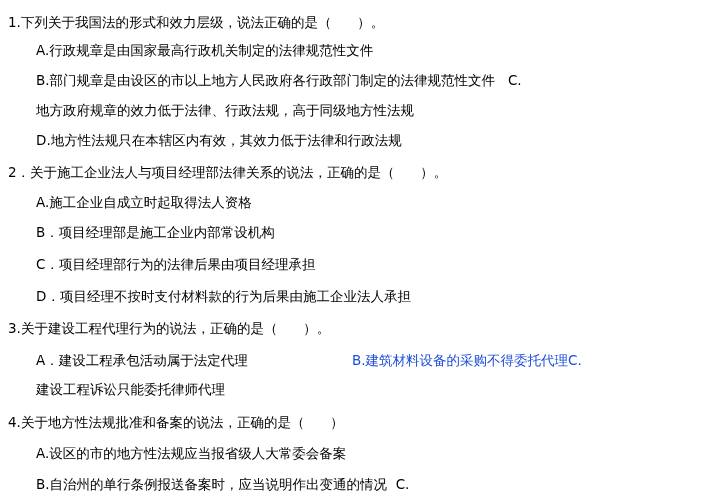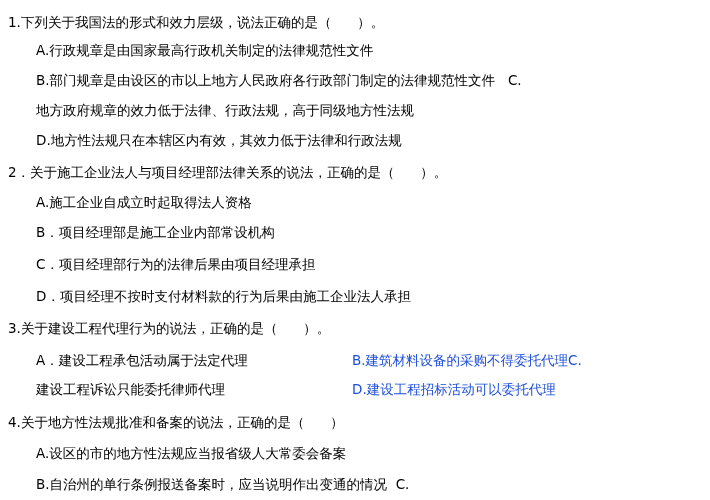--- a/index.html
+++ b/index.html
@@ -48,19 +48,18 @@
   <div class="line indent-stem" style="top:164px;">2．关于施工企业法人与项目经理部法律关系的说法，正确的是（      ）。</div>
   <div class="line indent-opt" style="top:194px;">A.施工企业自成立时起取得法人资格</div>
   <div class="line indent-opt" style="top:224px;">B．项目经理部是施工企业内部常设机构</div>
   <div class="line indent-opt" style="top:256px;">C．项目经理部行为的法律后果由项目经理承担</div>
   <div class="line indent-opt" style="top:288px;">D．项目经理不按时支付材料款的行为后果由施工企业法人承担</div>
 
   <div class="line indent-stem" style="top:320px;">3.关于建设工程代理行为的说法，正确的是（      ）。</div>
   <div class="line indent-opt" style="top:352px;">A．建设工程承包活动属于法定代理</div>
   <div class="col2" style="top:352px; left:352px;">B.建筑材料设备的采购不得委托代理C.</div>
   <div class="line indent-opt" style="top:381px;">建设工程诉讼只能委托律师代理</div>
-  <div class="col2" style="top:381px; left:352px;">D.建设工程招标活动可以委托代理</div>
 
   <div class="line indent-stem" style="top:414px;">4.关于地方性法规批准和备案的说法，正确的是（      ）</div>
   <div class="line indent-opt" style="top:445px;">A.设区的市的地方性法规应当报省级人大常委会备案</div>
   <div class="line indent-opt" style="top:476px;">B.自治州的单行条例报送备案时，应当说明作出变通的情况  C.</div>
 
 </div>
 
 </body></html>

